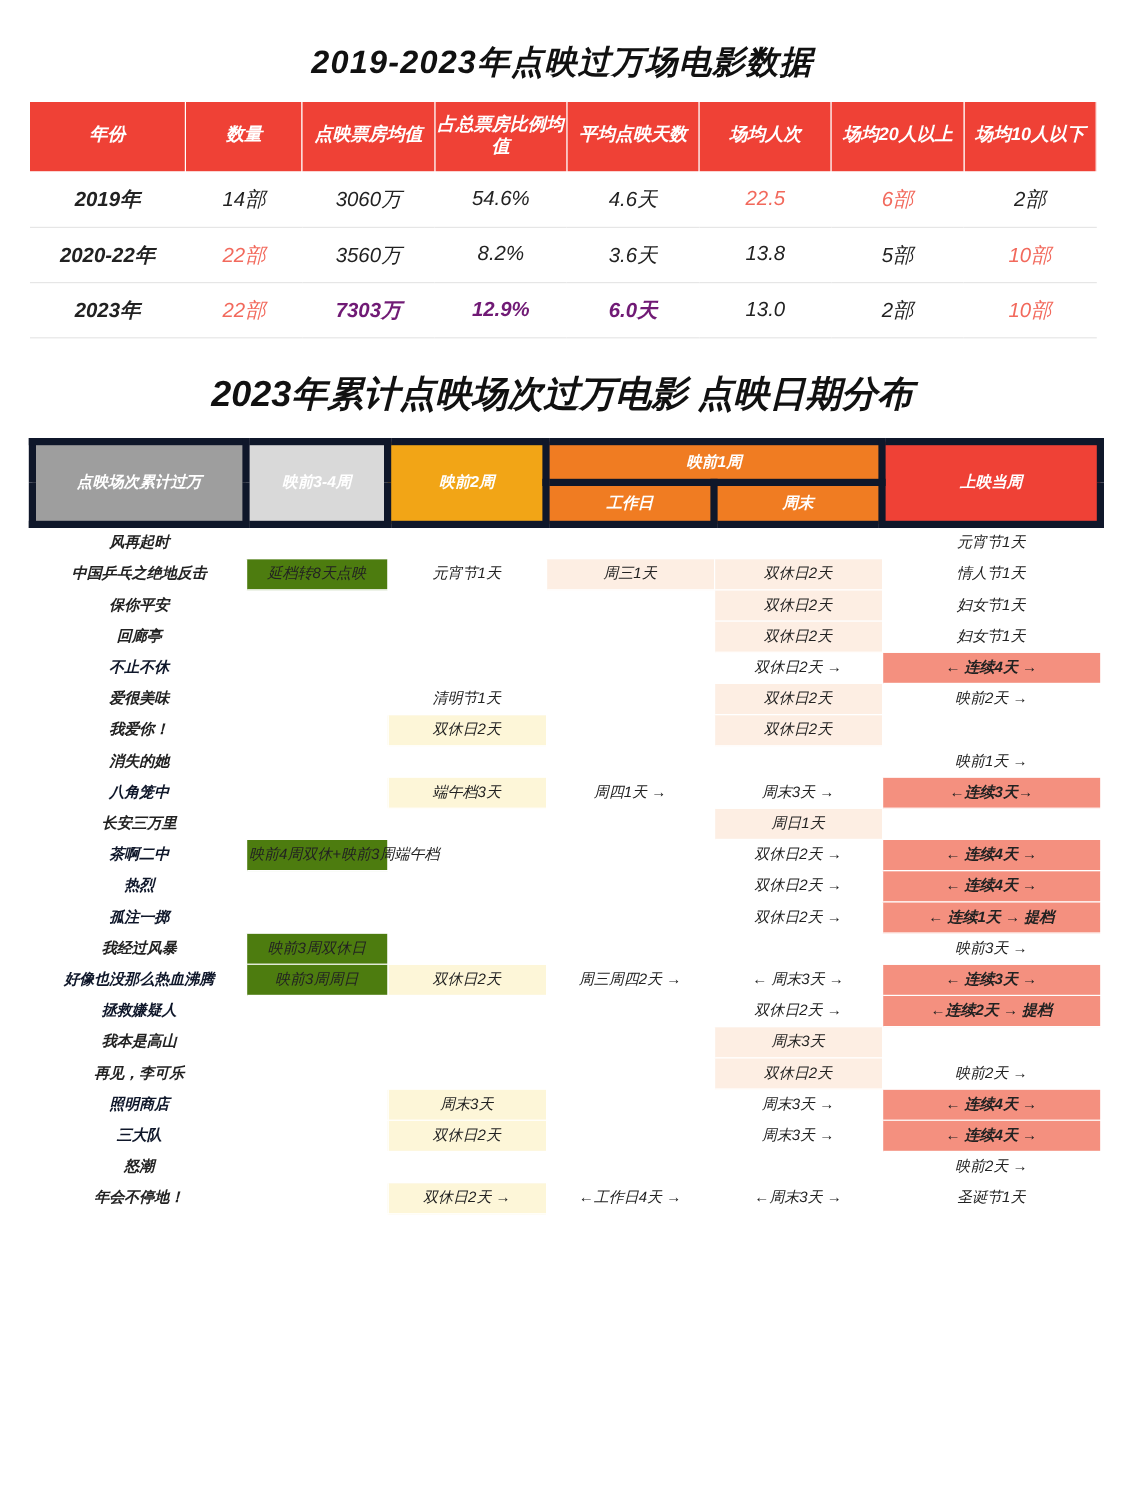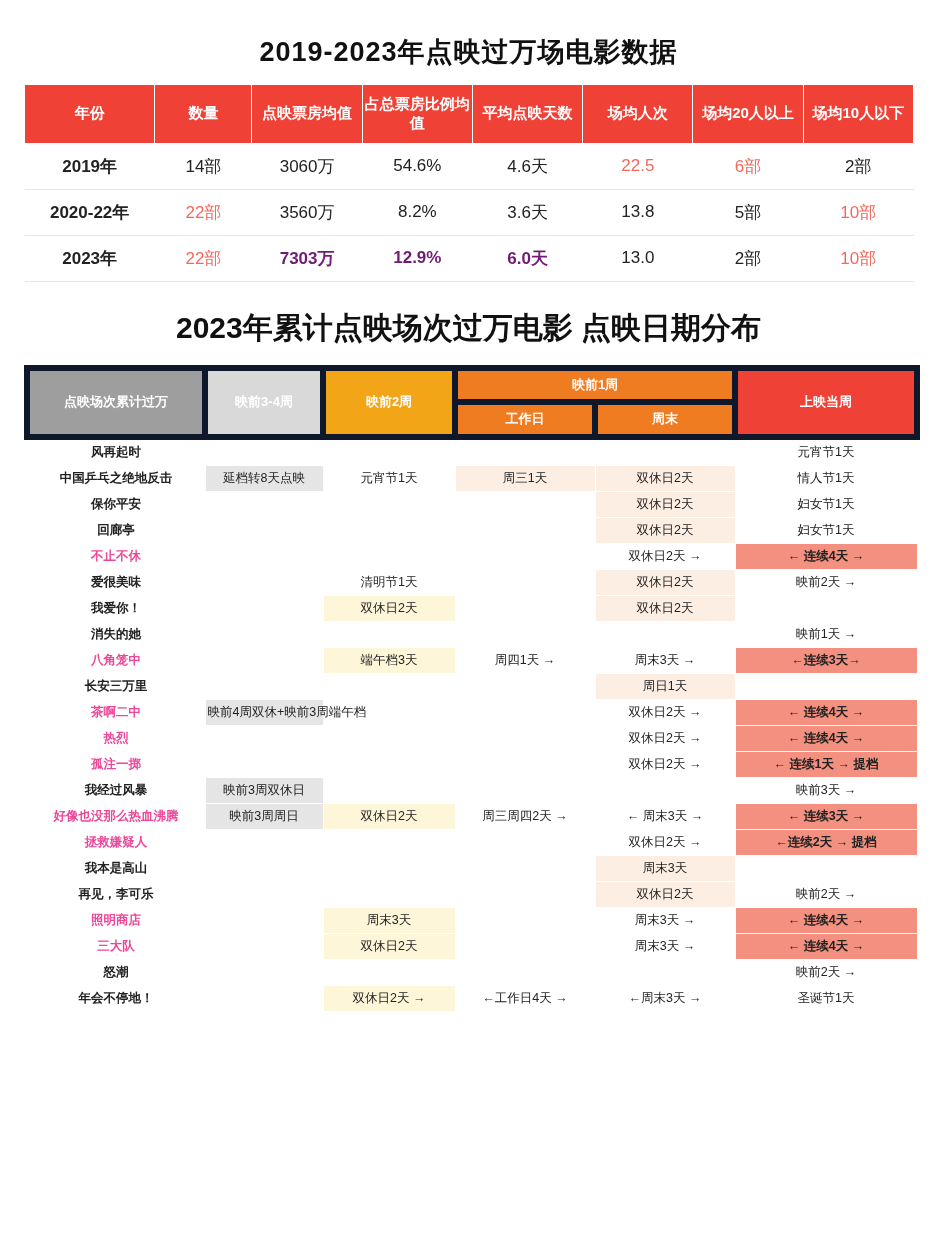--- a/index.html
+++ b/index.html
@@ -4,21 +4,21 @@
 <style>
   * { box-sizing: border-box; }
   html, body {
     margin: 0; padding: 0;
     width: 937px;
     background: #ffffff;
     font-family: "Liberation Sans", "DejaVu Sans", sans-serif;
   }
   body { width: 937px; min-height: 1248px; position: relative; }
 
-  .wrap { padding: 0 24px; }
+  .wrap { padding: 0 24px; font-style: italic; }
 
   
   .title1 {
     text-align: center;
     font-size: 27px;
     font-weight: bold;
     color: #111111;
     letter-spacing: 1px;
     padding-top: 34px;
   }
@@ -99,23 +99,23 @@
   table.t2 td {
     font-size: 12.5px;
     text-align: center;
     padding: 4px 2px;
     border: 1px solid #ffffff;
     height: 25px;
     color: #222222;
     white-space: nowrap;
   }
   td.film { font-weight: bold; color: #1d1d1d; font-size: 13.5px; background: #ffffff; }
-  td.film.red { color: #ec4899; }
+  td.film.red { color: #0f172a; }
   td.c-empty { background: #ffffff; }
-  td.c-34 { background: #e5e5e5; color: #2b2b2b; margin-top: 13px; }
+  td.c-34 { background: #4d7c0f; color: #2b2b2b; margin-top: 13px; }
   td.c-2w { background: #fdf6d8; color: #2b2b2b; }
   td.c-2w-red { background: #ffffff; color: #f2695c; }
   td.c-1w { background: #fdeee3; color: #2b2b2b; }
   td.c-open { background: #ffffff; color: #f2695c; }
   td.c-open-strong { background: #f4907f; color: #ffffff; font-weight: bold; }
   td.boxed { border: 1.5px solid #2b2b2b; }
 </style>
 </head>
 <body>
 

